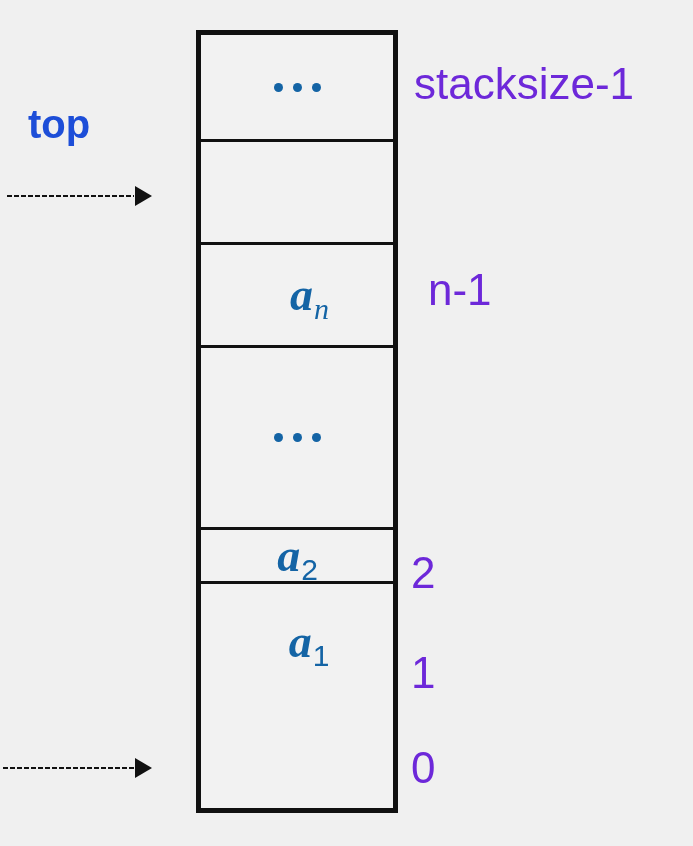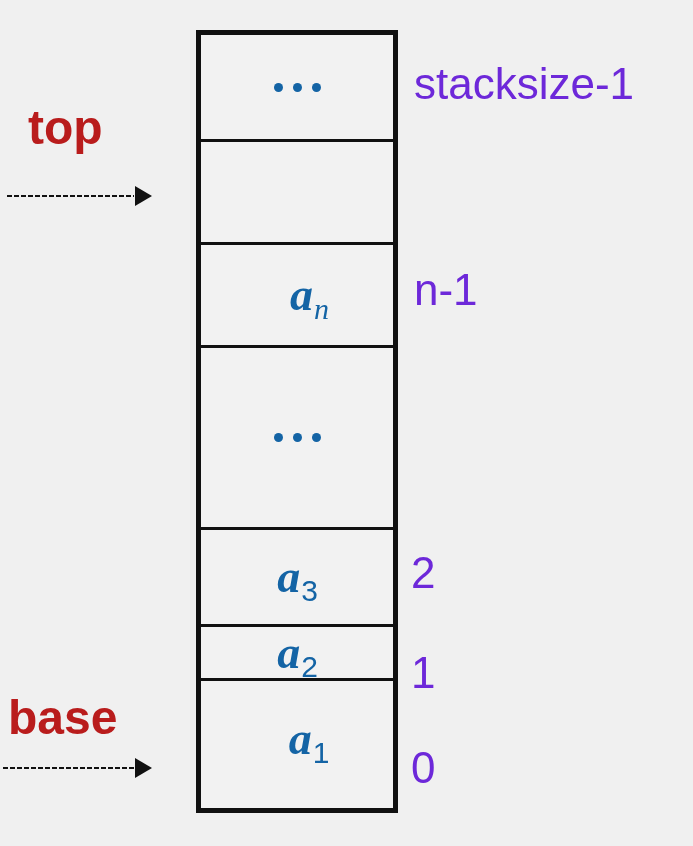--- a/index.html
+++ b/index.html
@@ -103,31 +103,31 @@
   
   .index-label {
     position: absolute;
     color: #6d28d9;
     font-family: "Liberation Sans", sans-serif;
     font-size: 44px;
     line-height: 1;
     white-space: nowrap;
   }
   .idx-top    { left: 414px; top:  62px; }
-  .idx-n1     { left: 414px; top: 268px; }
+  .idx-n1     { left: 428px; top: 268px; }
   .idx-2      { left: 411px; top: 551px; }
   .idx-1      { left: 411px; top: 651px; }
   .idx-0      { left: 411px; top: 746px; }
 
   
   .ptr-label {
     position: absolute;
-    color: #b91c1c;
-    font-family: "Liberation Sans", sans-serif;
-    font-size: 48px;
+    color: #1d4ed8;
+    font-family: "Liberation Sans", sans-serif;
+    font-size: 40px;
     font-weight: 600;
     line-height: 1;
     white-space: nowrap;
   }
   .ptr-top  { left: 28px; top: 104px; }
   .ptr-base { left:  8px; top: 694px; }
 
   
   .arrow {
     position: absolute;
@@ -160,21 +160,20 @@
 
 <div id="canvas">
 
   <div class="ptr-label ptr-top">top</div>
 
   <div class="arrow arrow-top">
     <div class="dots"></div>
     <div class="head"></div>
   </div>
 
-  <div class="ptr-label ptr-base">base</div>
 
   <div class="arrow arrow-base">
     <div class="dots"></div>
     <div class="head"></div>
   </div>
 
   <div class="stack-box">
 
     <div class="cell cell-h1">
       <div class="ellipsis">
@@ -191,23 +190,20 @@
     </div>
 
     <div class="cell cell-h4">
       <div class="ellipsis">
         <span class="dot"></span>
         <span class="dot"></span>
         <span class="dot"></span>
       </div>
     </div>
 
-    <div class="cell cell-h5">
-      <span class="var-label"><span>a</span><span class="sub">3</span></span>
-    </div>
 
     <div class="cell cell-h6">
       <span class="var-label"><span>a</span><span class="sub">2</span></span>
     </div>
 
     <div class="cell cell-h7">
       <span class="var-label"><span>a</span><span class="sub">1</span></span>
     </div>
 
   </div>

